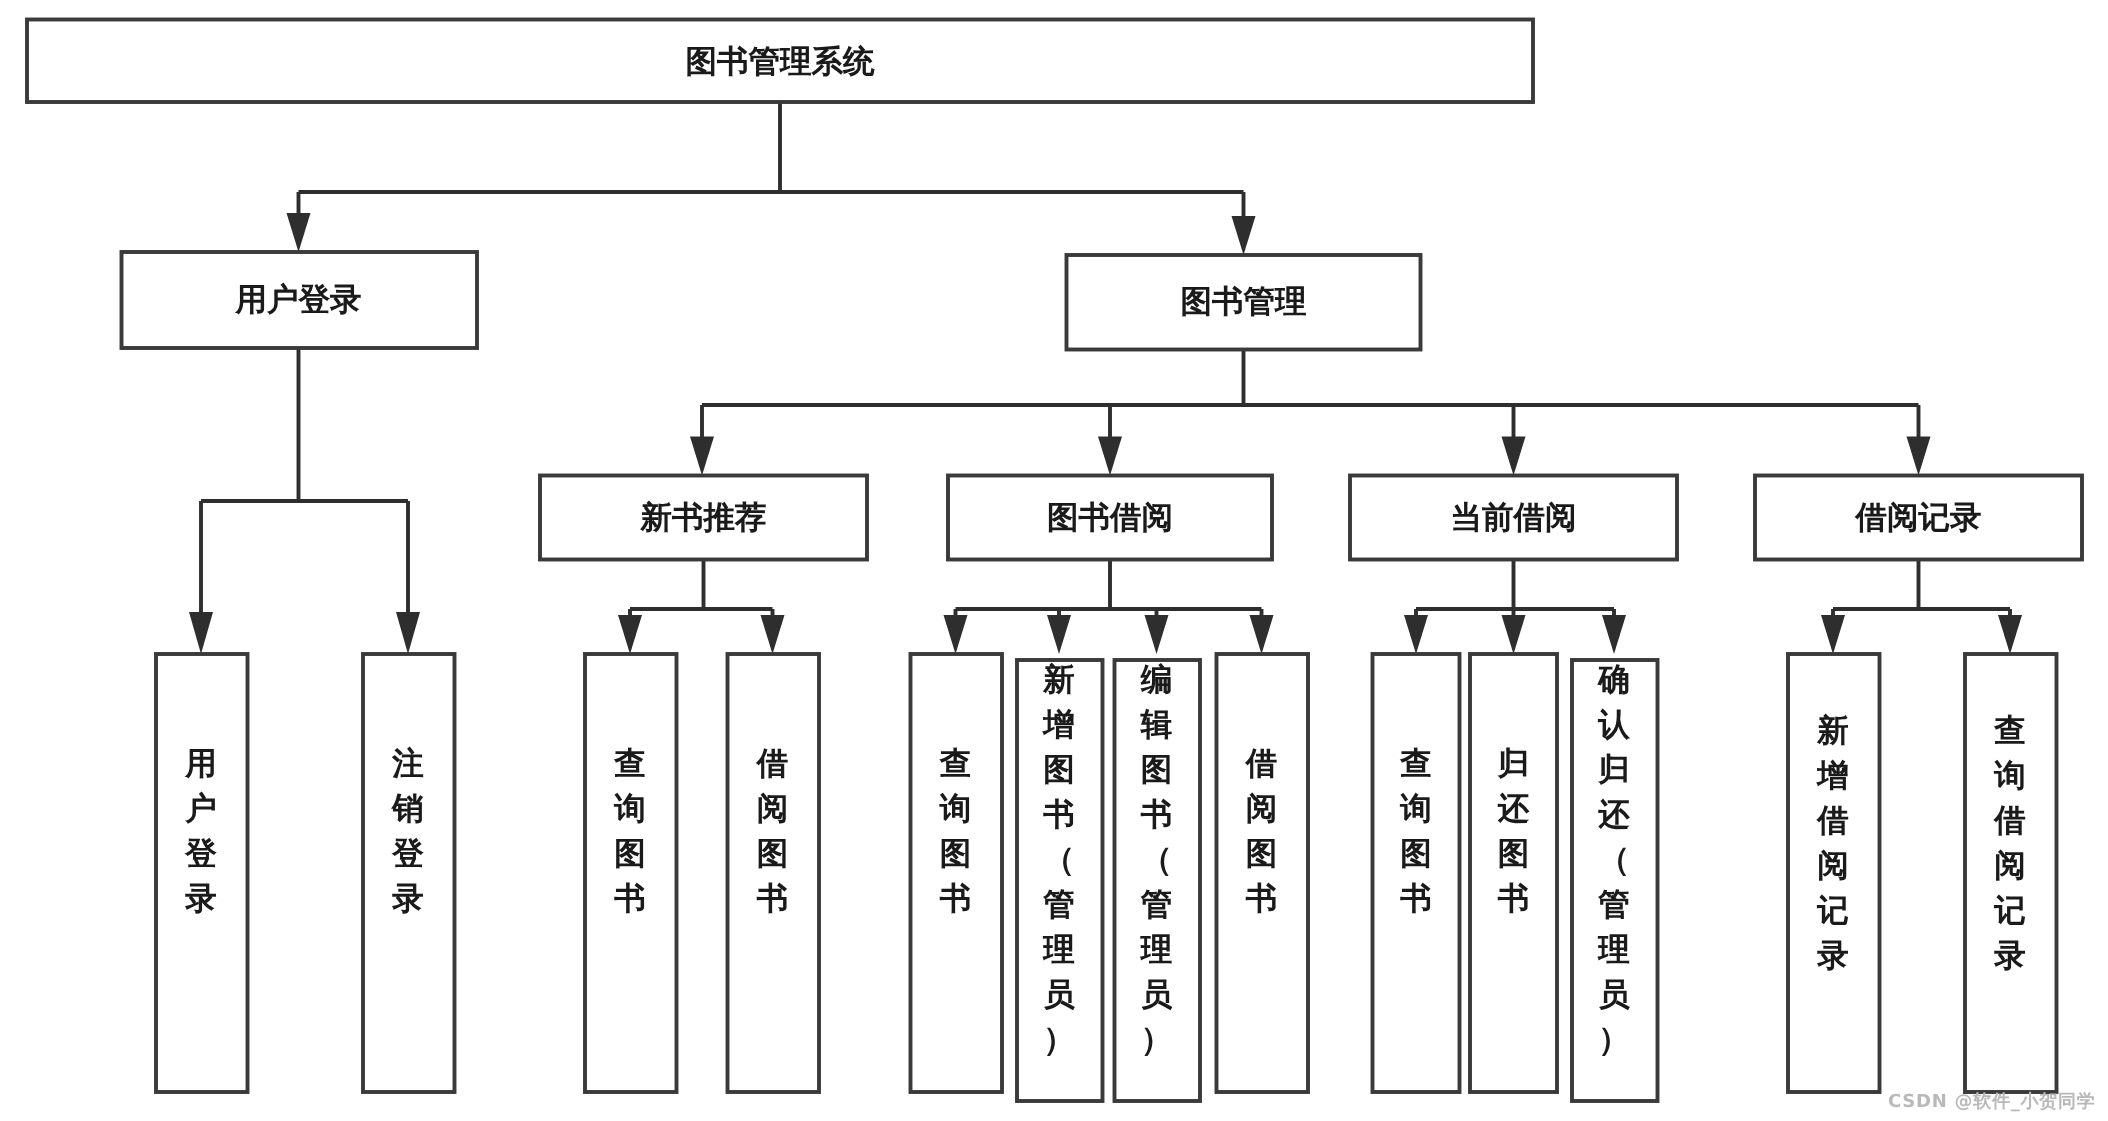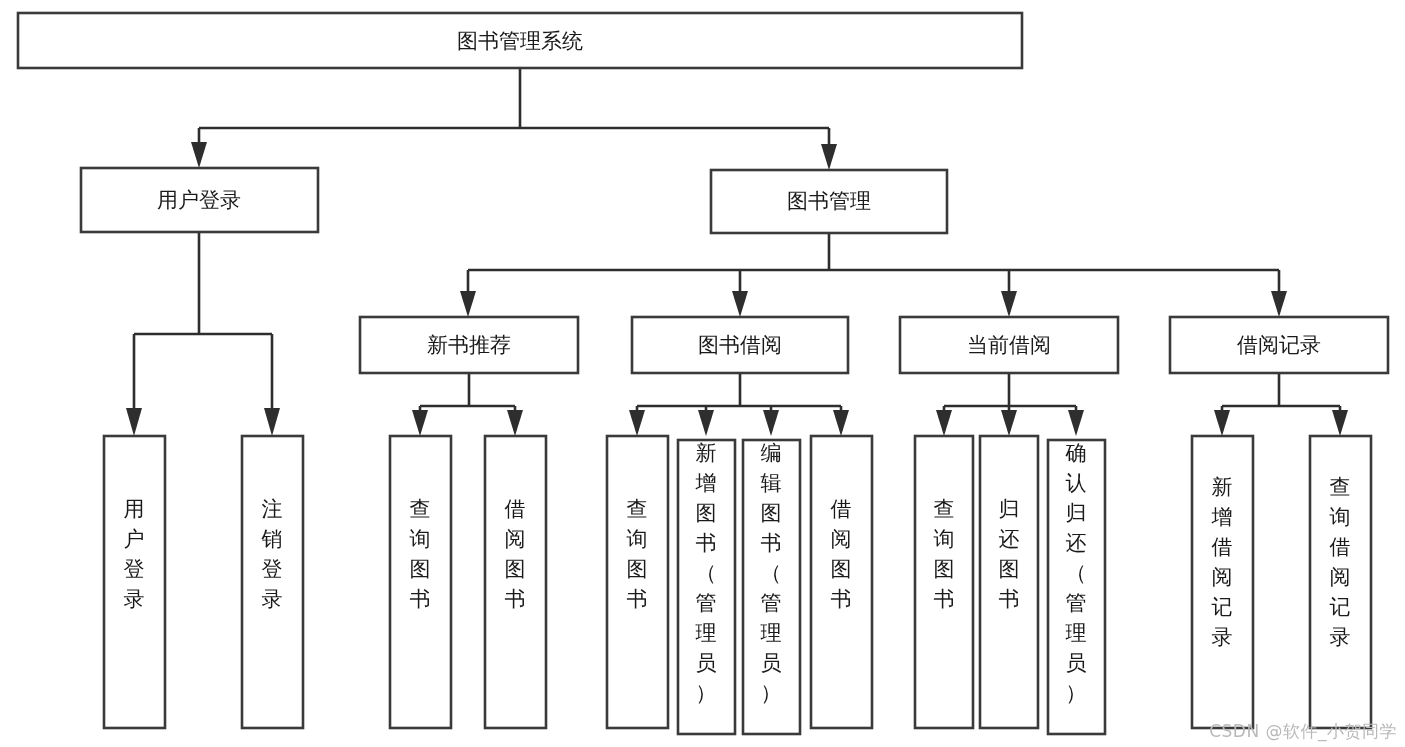--- a/index.html
+++ b/index.html
@@ -9,20 +9,21 @@
   }
   body {
     font-family: "DejaVu Sans", "Liberation Sans", sans-serif;
   }
   #diagram-root {
     position: relative;
     width: 1405px;
     height: 747px;
     background: #ffffff;
     overflow: hidden;
+    font-weight: bold;
   }
   svg.flow {
     position: absolute;
     left: 0;
     top: 0;
     width: 1405px;
     height: 747px;
     display: block;
   }
   .node-rect {
@@ -51,21 +52,21 @@
   }
   .arrow-head {
     fill: #2e2e2e;
     stroke: none;
   }
   .watermark {
     position: absolute;
     right: 8px;
     bottom: 4px;
     font-family: "DejaVu Sans", "Liberation Sans", sans-serif;
-    font-size: 17px;
+    font-size: 12px;
     color: #b9b9b9;
     letter-spacing: 0.5px;
     user-select: none;
     white-space: nowrap;
   }
 </style>
 </head>
 <body>
 
 <div id="diagram-root">

